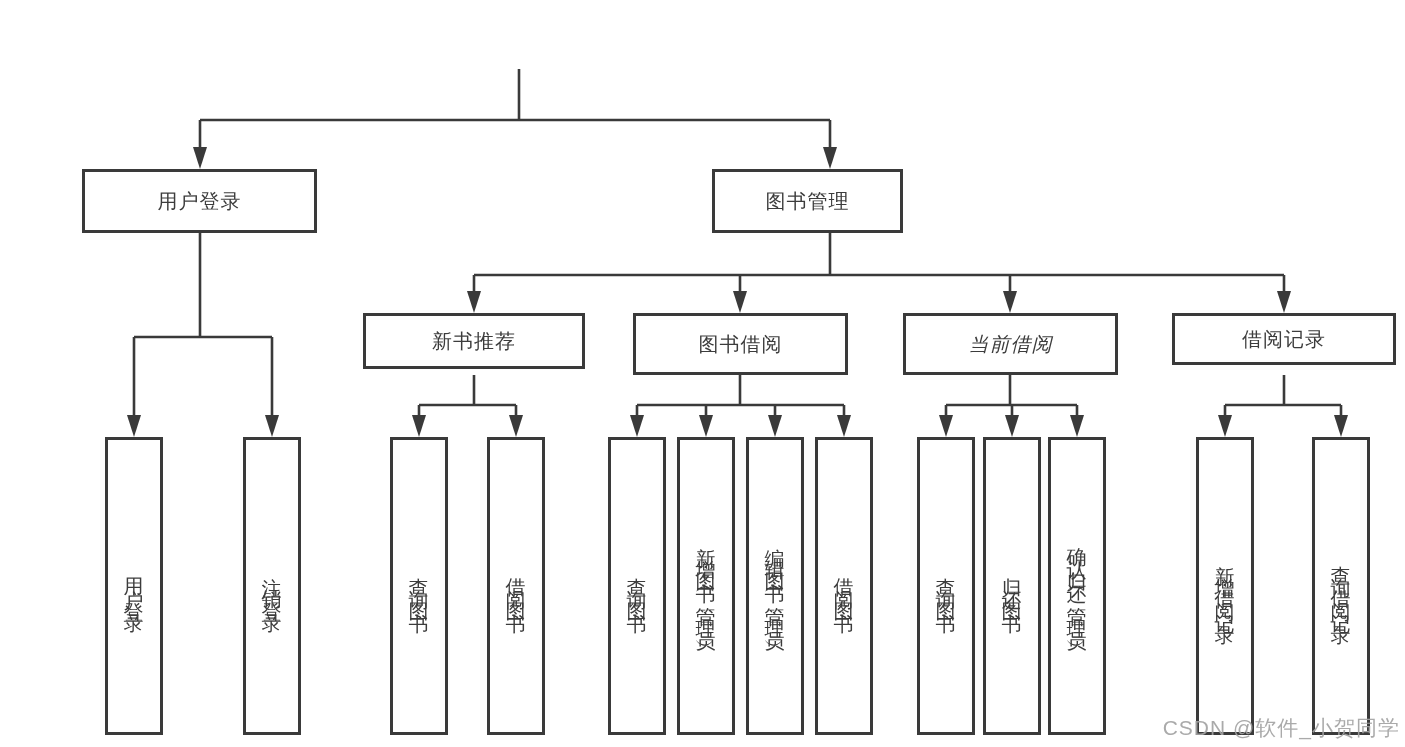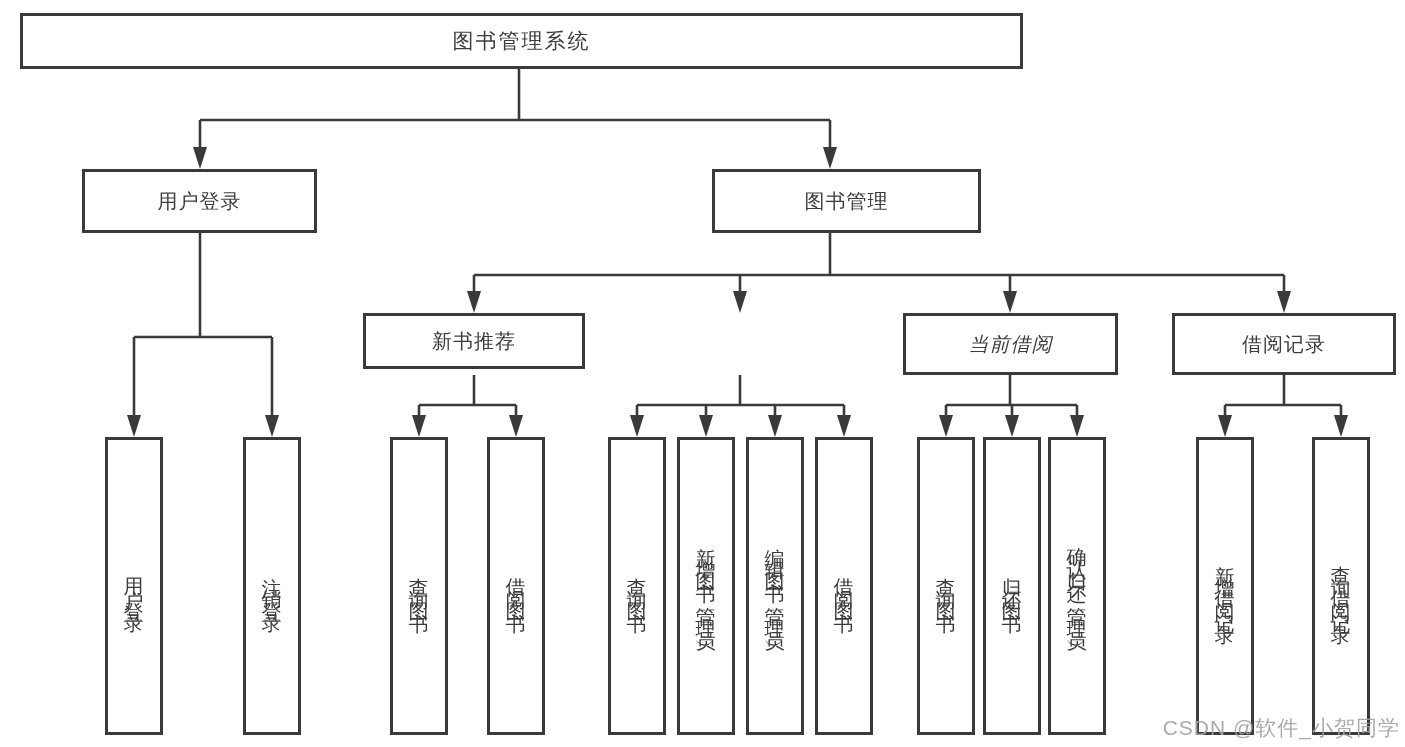--- a/index.html
+++ b/index.html
@@ -123,38 +123,38 @@
       <path d="M775,437 L768,415 L782,415 Z"></path>
       <path d="M844,437 L837,415 L851,415 Z"></path>
       <path d="M946,437 L939,415 L953,415 Z"></path>
       <path d="M1012,437 L1005,415 L1019,415 Z"></path>
       <path d="M1077,437 L1070,415 L1084,415 Z"></path>
       <path d="M1225,437 L1218,415 L1232,415 Z"></path>
       <path d="M1341,437 L1334,415 L1348,415 Z"></path>
     </g>
   </svg>
 
-  <div class="node hnode root" style="left:20px; top:13px; width:1003px; height:56px;">
-    <span>图书管理系统</span>
-  </div>
 
   <div class="node hnode" style="left:82px; top:169px; width:235px; height:64px;">
     <span>用户登录</span>
   </div>
-  <div class="node hnode" style="left:712px; top:169px; width:269px; height:64px;justify-content:center;">
+  <div class="node hnode" style="left:712px; top:169px; width:191px; height:64px;justify-content:center;">
     <span>图书管理</span>
   </div>
 
   <div class="node hnode" style="left:363px; top:313px; width:222px; height:56px;">
     <span>新书推荐</span>
   </div>
+  <div class="node hnode" style="left:633px; top:313px; width:215px; height:62px;">
+    <span>图书借阅</span>
+  </div>
   <div class="node hnode" style="left:903px; top:313px; width:215px; height:62px;font-style:italic;">
     <span>当前借阅</span>
   </div>
-  <div class="node hnode" style="left:1172px; top:313px; width:224px; height:62px;">
+  <div class="node hnode" style="left:1172px; top:313px; width:224px; height:52px;">
     <span>借阅记录</span>
   </div>
 
   <div class="node vnode" style="left:105px; top:437px; width:58px; height:298px;">
     <span class="vtext">用户登录</span>
   </div>
   <div class="node vnode" style="left:243px; top:437px; width:58px; height:298px;">
     <span class="vtext">注销登录</span>
   </div>
 

